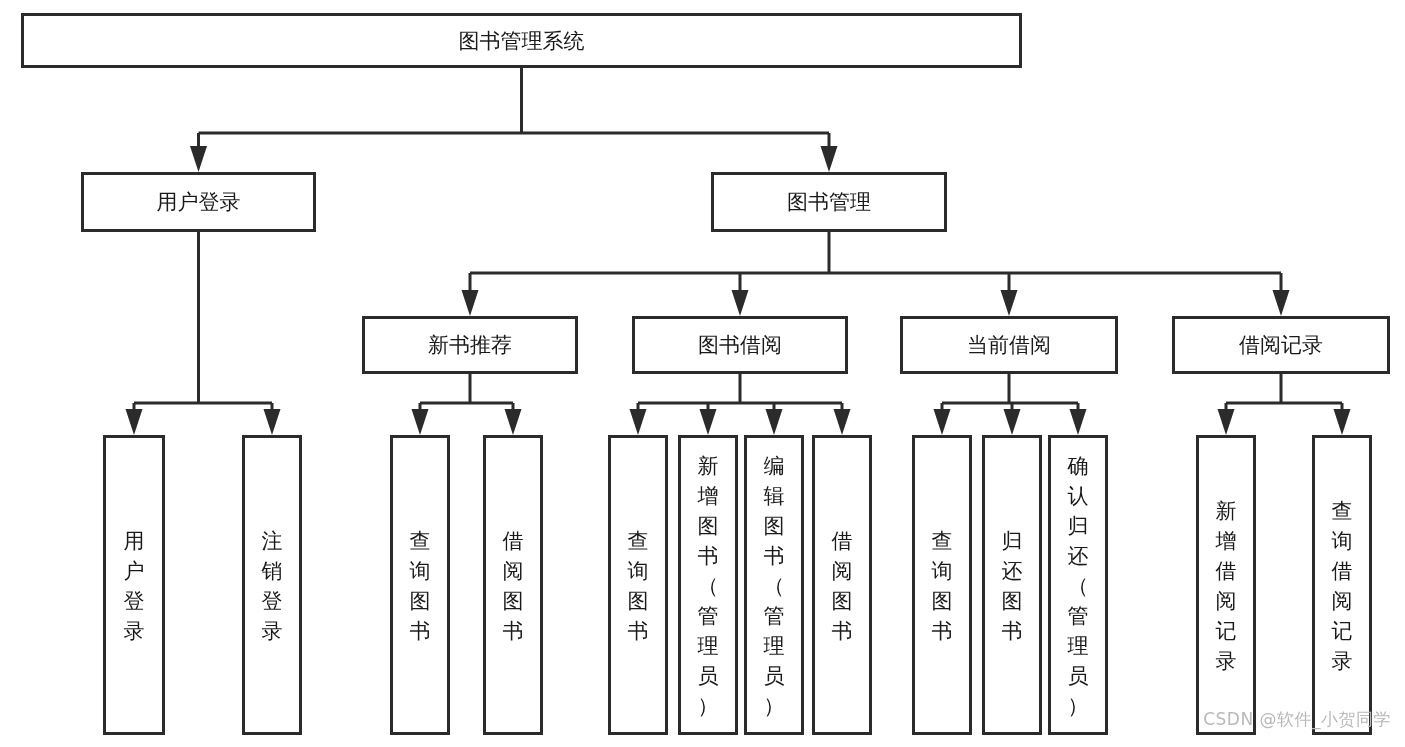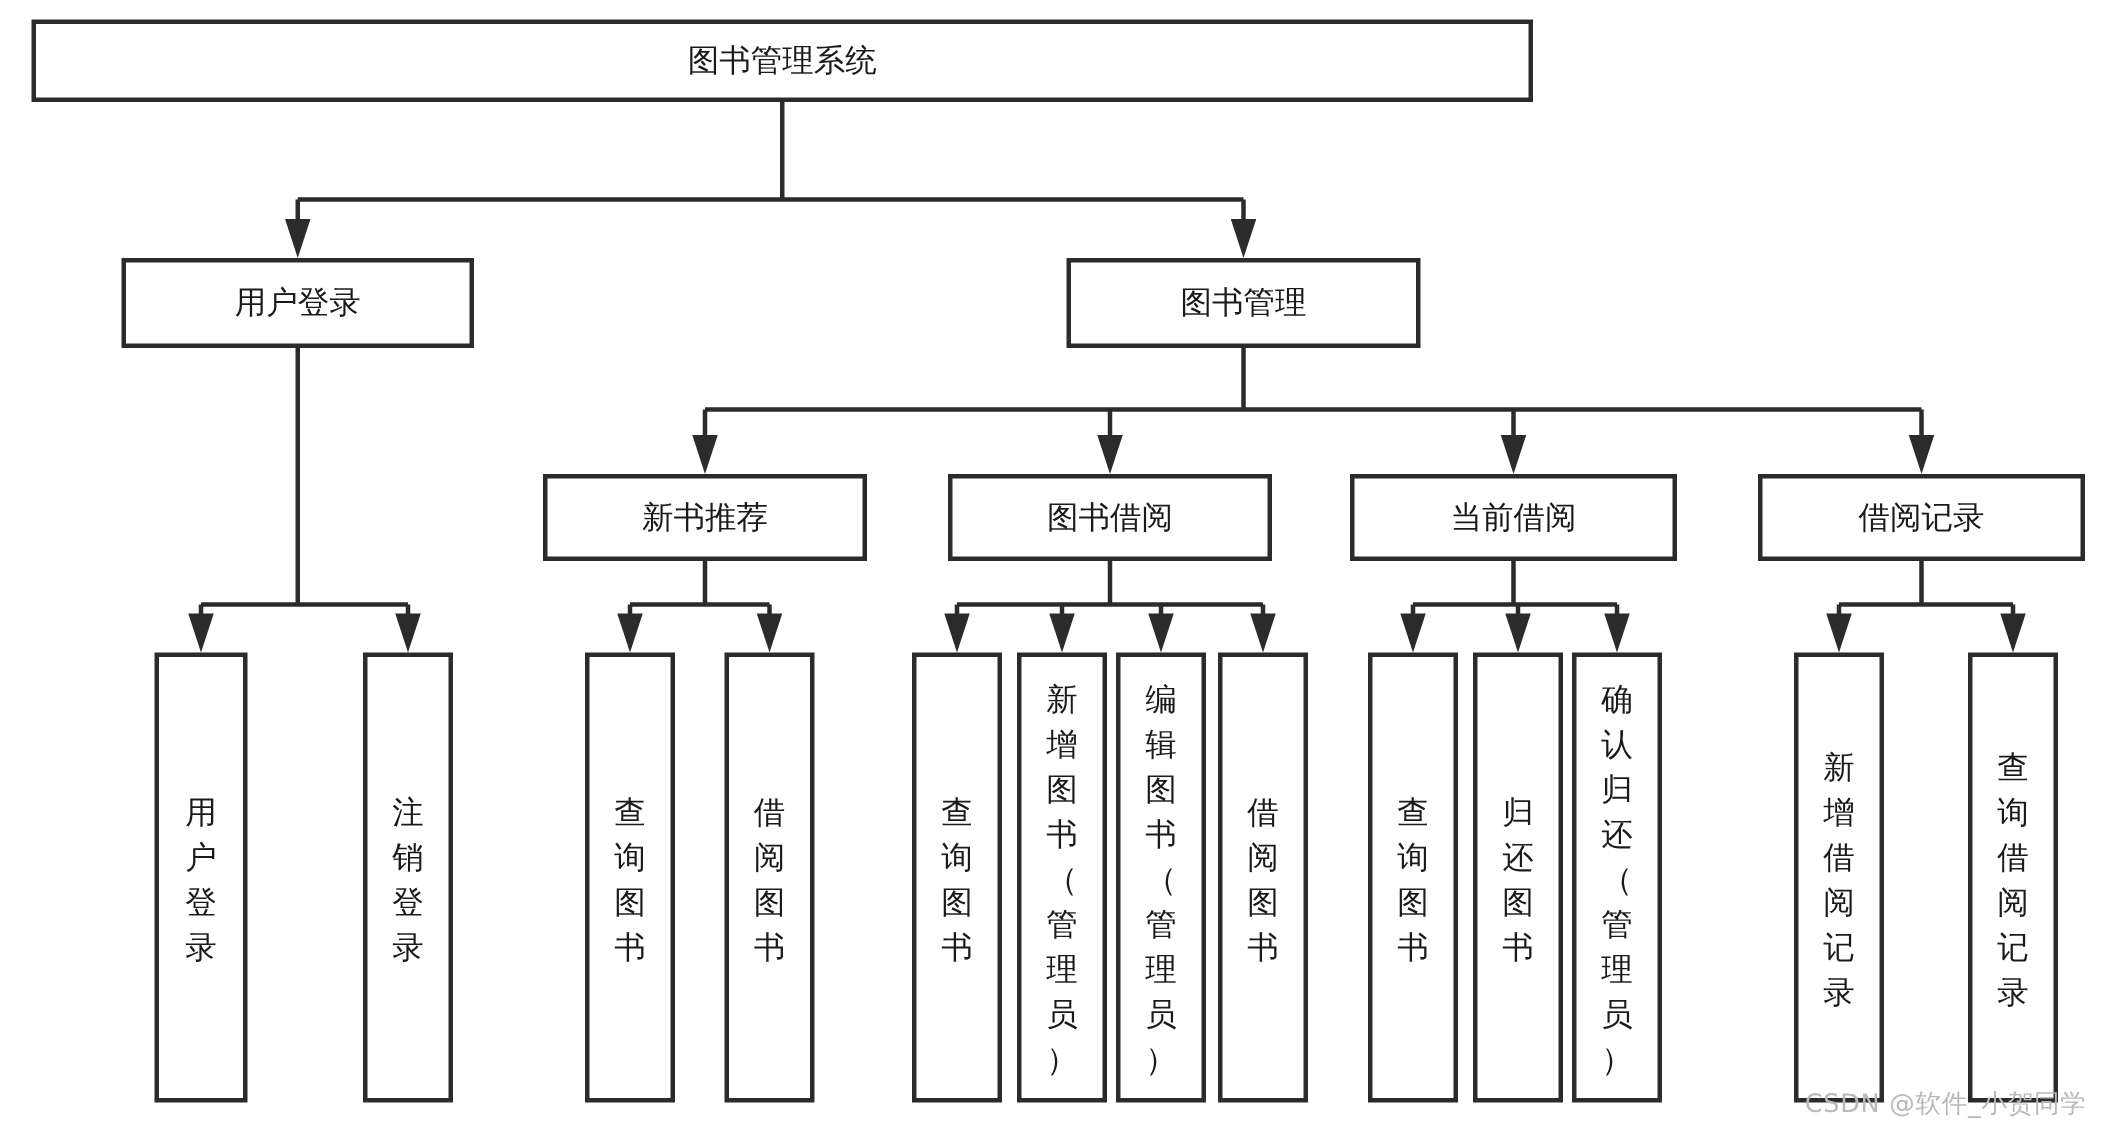--- a/index.html
+++ b/index.html
@@ -52,21 +52,21 @@
   }
   .node-label-vertical {
     fill: #1a1a1a;
     font-family: "DejaVu Sans", "Liberation Sans", sans-serif;
     font-size: 21px;
     text-anchor: middle;
   }
   .watermark-text {
     position: absolute;
     right: 14px;
-    bottom: 0;
+    bottom: 16px;
     font-family: "DejaVu Sans", "Liberation Sans", sans-serif;
     font-size: 17px;
     color: #b9b9b9;
     letter-spacing: 0.5px;
     white-space: nowrap;
     user-select: none;
     margin-left: 15px;
   }
 </style>
 </head>

